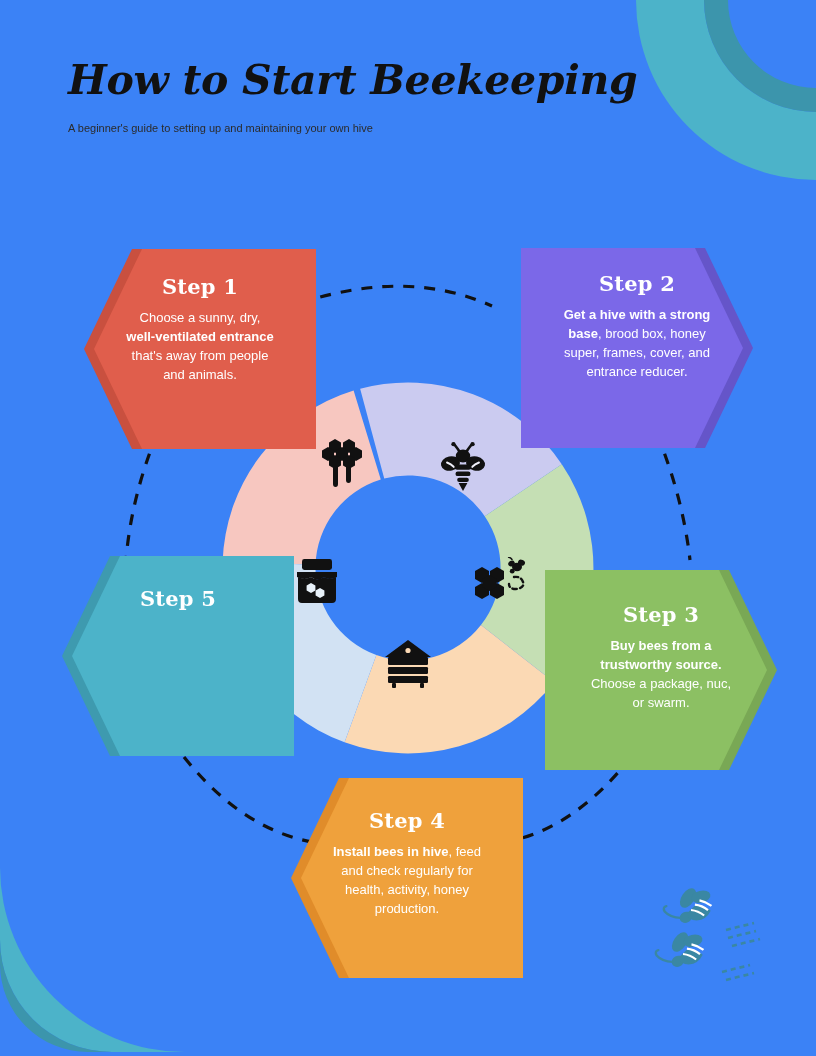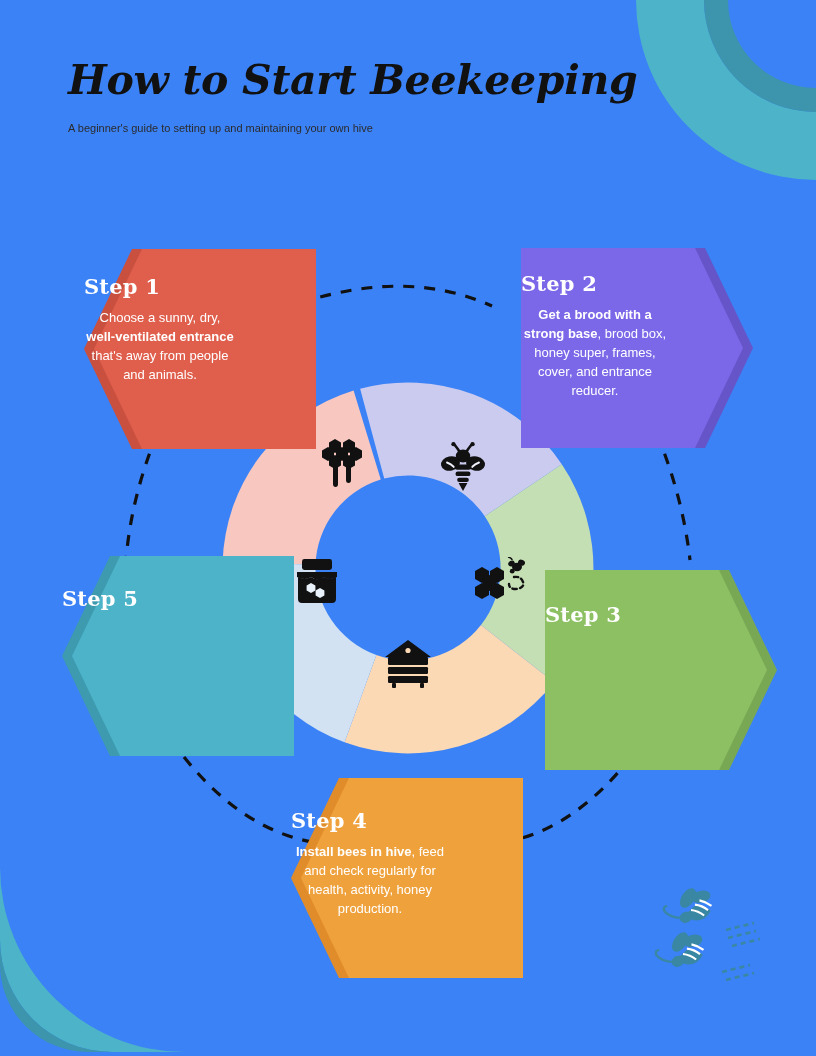--- a/index.html
+++ b/index.html
@@ -94,21 +94,21 @@
     left: 0; top: 0;
   }
   .step-content {
     position: absolute;
     left: 0;
     top: 0;
     width: 232px;
     height: 212px;
     display: flex;
     flex-direction: column;
-    align-items: flex-start;
+    align-items: center;
     justify-content: flex-start;
     padding-top: 26px;
     box-sizing: border-box;
     text-align: center;
   }
   .step-title {
     font-family: "DejaVu Serif", "Liberation Serif", serif;
     font-weight: 700;
     font-size: 21px;
     color: #ffffff;
@@ -295,31 +295,32 @@
     </div>
   </div>
 
   <div class="step step-2">
     <svg class="hex-svg" width="232" height="200" viewBox="0 0 232 200">
       <polygon points="0,0 184,0 232,100 184,200 0,200" fill="#6555C9"></polygon>
       <polygon points="0,0 174,0 222,100 174,200 0,200" fill="#7B68E8"></polygon>
     </svg>
     <div class="step-content">
       <div class="step-title">Step 2</div>
-      <div class="step-body"><b>Get a brood with a strong base</b>, brood box, honey super, frames, cover, and entrance reducer.</div>
+      <div class="step-body"><b>Get a hive with a strong base</b>, brood box, honey super, frames, cover, and entrance reducer.</div>
     </div>
   </div>
 
   <div class="step step-3">
     <svg class="hex-svg" width="232" height="200" viewBox="0 0 232 200">
       <polygon points="0,0 184,0 232,100 184,200 0,200" fill="#79A855"></polygon>
       <polygon points="0,0 174,0 222,100 174,200 0,200" fill="#8CC063"></polygon>
     </svg>
     <div class="step-content">
       <div class="step-title">Step 3</div>
+      <div class="step-body"><b>Buy bees from a trustworthy source.</b> Choose a package, nuc, or swarm.</div>
     </div>
   </div>
 
   <div class="step step-4">
     <svg class="hex-svg" width="232" height="200" viewBox="0 0 232 200">
       <polygon points="48,0 232,0 232,200 48,200 0,100" fill="#E08C2A"></polygon>
       <polygon points="58,0 232,0 232,200 58,200 10,100" fill="#EFA13C"></polygon>
     </svg>
     <div class="step-content">
       <div class="step-title">Step 4</div>

